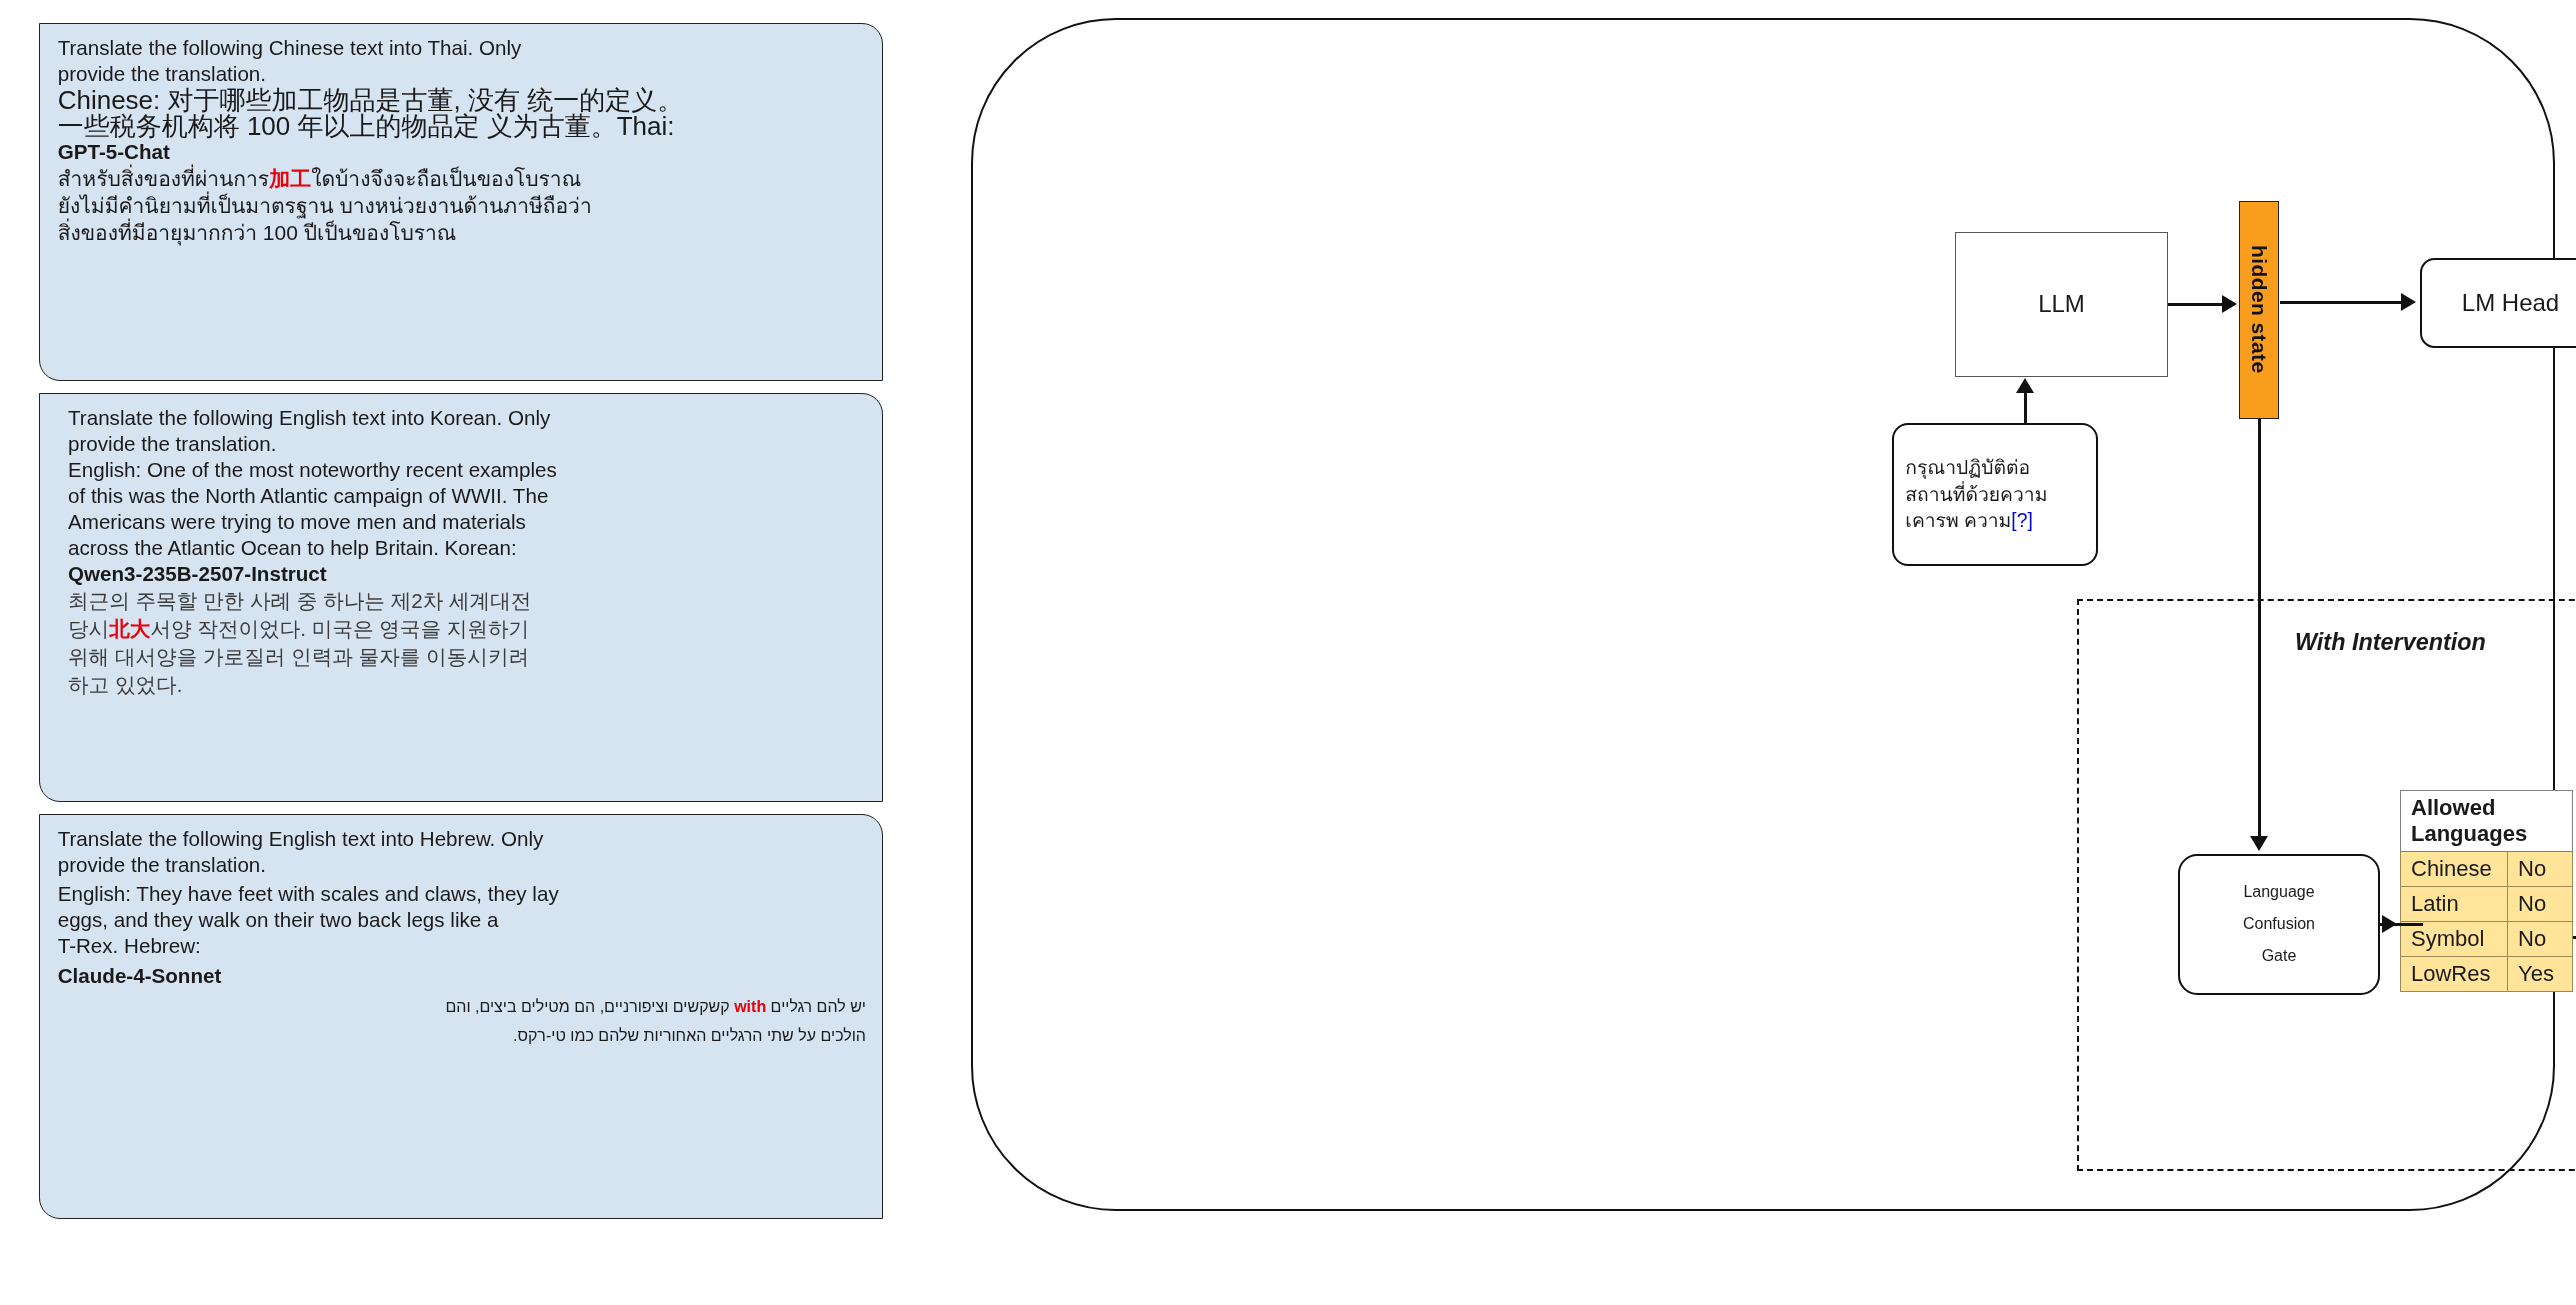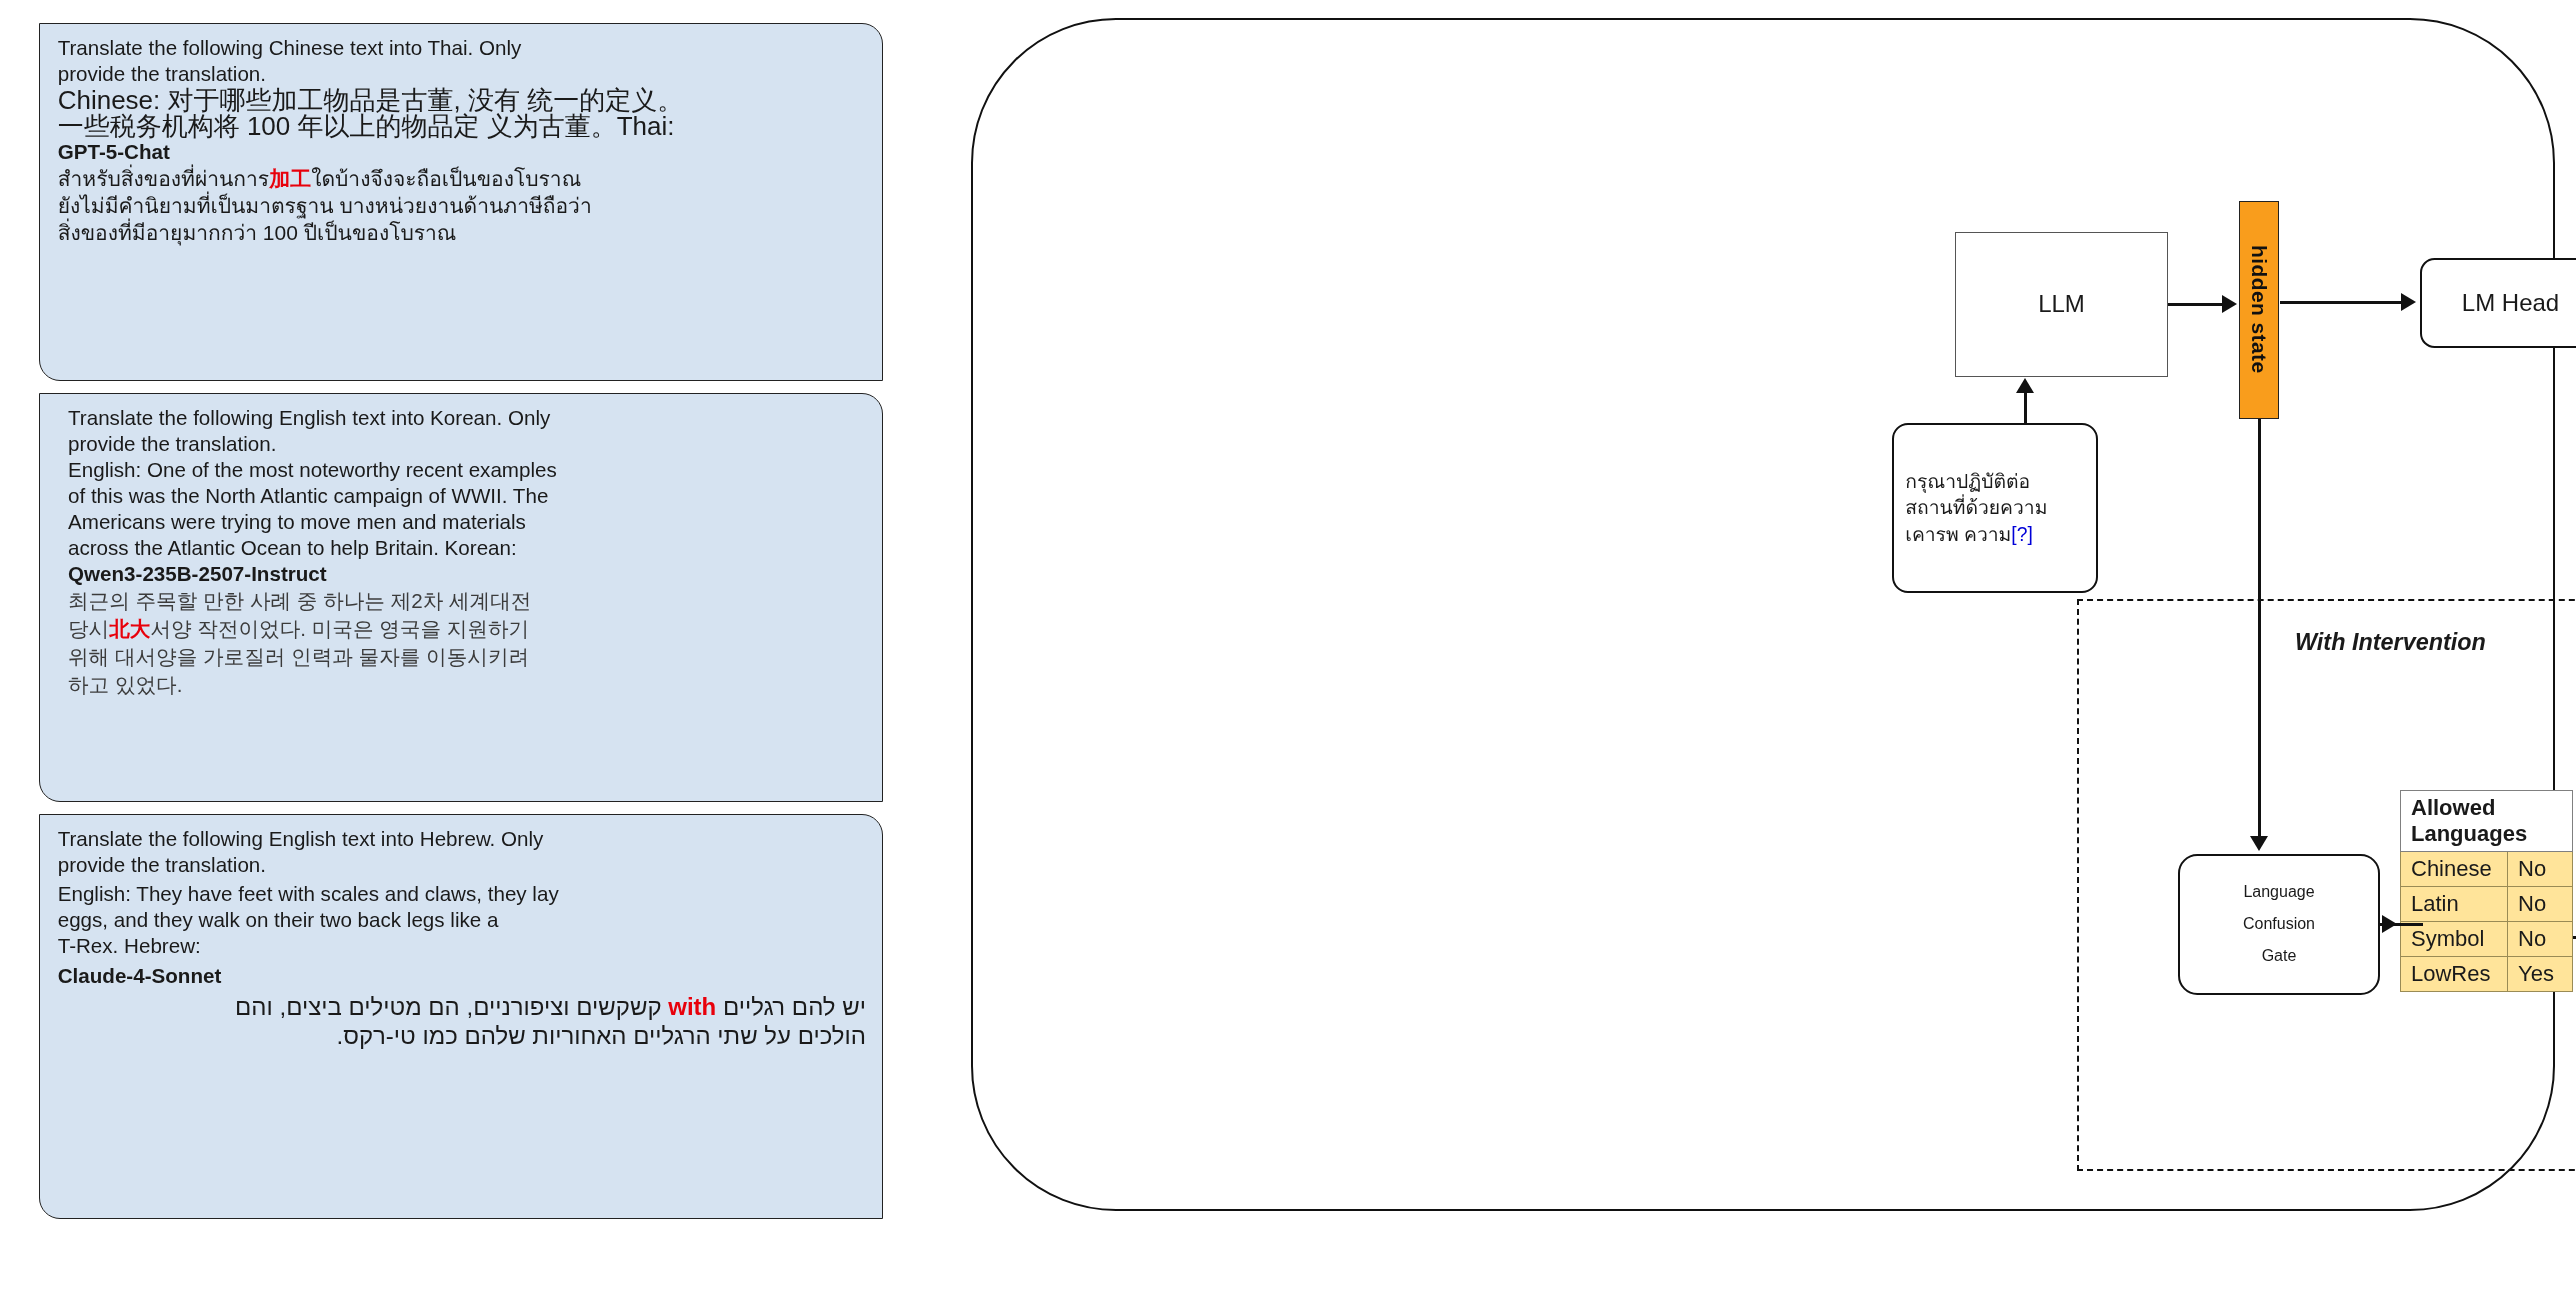--- a/index.html
+++ b/index.html
@@ -12,21 +12,21 @@
      border-top-right-radius:21px;border-bottom-left-radius:21px;
      box-sizing:border-box;padding:11.3px 16px 9.7px 17.7px;}
   #card1{top:22.6px;height:358px;}
   #card2{top:393px;height:409px;padding-left:28px;}
   #card3{top:814px;height:405px;}
   .pline{font-size:20.6px;line-height:26px;white-space:pre-wrap;}
   .pline.bold{font-weight:bold;}
   .pline.cjk{font-size:26px;}
   .pline.thai{font-size:21px;line-height:27px;}
   .pline.kor{font-size:20.6px;line-height:28px;color:#3b3b3b;}
-  .pline.heb{font-size:24px;line-height:29px;direction:rtl;}
+  .pline.heb{font-size:16px;line-height:29px;direction:rtl;}
   .red{color:#e8000b;font-weight:bold;}
   .blue{color:#0000d8;}
   .sp{height:3.2px;}
 
   
   #panel{position:absolute;left:971px;top:17.7px;width:1584px;height:1193px;
      border:2px solid #111;border-radius:145px;box-sizing:border-box;background:#fff;}
 
   #dashed{position:absolute;left:1104px;top:579px;width:1080px;height:572px;
      border:2.4px dashed #111;box-sizing:border-box;}
@@ -37,21 +37,21 @@
      align-items:center;justify-content:center;text-align:center;background:#fff;}
 
   #llm{left:982px;top:212px;width:213px;height:145px;
      border:1.6px solid #555;font-size:24px;}
   #hidden{left:1266px;top:181px;width:40px;height:218px;background:#f99d1c;
      border:1.6px solid #222;}
   #hidden span{writing-mode:vertical-rl;font-size:21px;font-weight:bold;color:#111;
      letter-spacing:0.4px;}
   #lmhead{left:1447px;top:238px;width:181px;height:90px;
      border:2px solid #111;border-radius:14.5px;font-size:24px;}
-  #prompt-thai{left:919px;top:403px;width:206px;height:170px;
+  #prompt-thai{left:919px;top:403px;width:206px;height:143px;
      border:2px solid #111;border-radius:16px;flex-direction:column;
      align-items:flex-start;padding:9.7px 8px 8px 11.3px;}
   #prompt-thai .tl{font-size:19.3px;line-height:26.6px;}
   #gate{left:1205px;top:834px;width:202px;height:141px;
      border:2px solid #111;border-radius:19.3px;flex-direction:column;font-size:16px;line-height:32px;}
 
   
   table.tbl{position:absolute;border-collapse:collapse;background:#fff;}
   table.tbl td{border:1.2px solid #9a8b55;font-size:22px;padding:4px 10px;
      background:#ffe49a;height:29px;box-sizing:border-box;}

